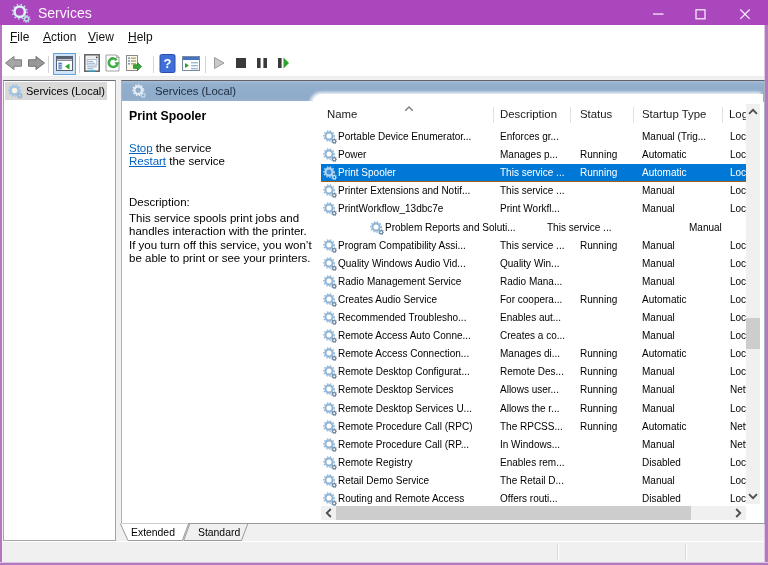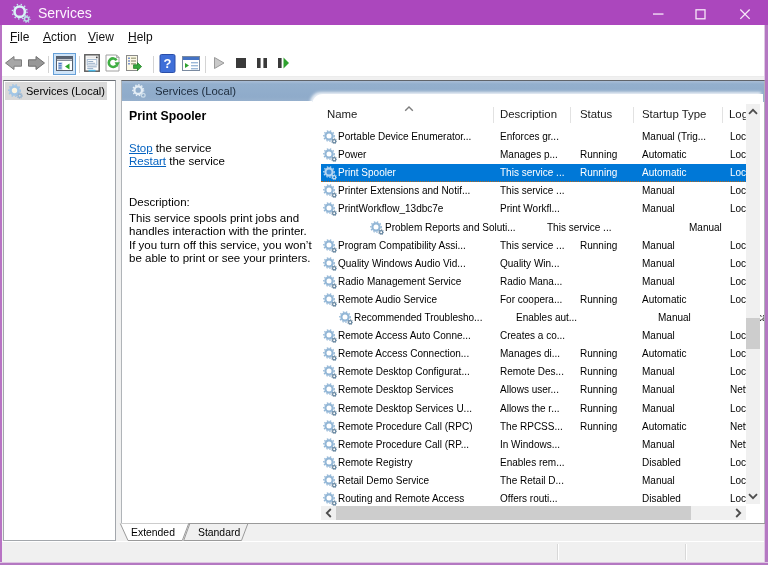--- a/index.html
+++ b/index.html
@@ -327,27 +327,27 @@
     <span class="cell c-log">Local Syste</span>
   </div>
       <div class="abs row" style="left:0px; top:209.9px; width:641px; ">
 
     <svg class="gearpos" width="14" height="14" viewBox="0 0 14 14">
   <circle cx="6" cy="6" r="3.6" fill="#ffffff" stroke="#92b6d6" stroke-width="2.2"></circle>
   <circle cx="6" cy="6" r="5.2" fill="none" stroke="#92b6d6" stroke-width="1.4" stroke-dasharray="1.4 1.7"></circle>
   <circle cx="11.2" cy="11.2" r="1.6" fill="none" stroke="#64859f" stroke-width="1.2"></circle>
   <circle cx="11.2" cy="11.2" r="2.6" fill="none" stroke="#64859f" stroke-width="0.9" stroke-dasharray="0.9 1.05"></circle>
 </svg>
-    <span class="cell c-name">Remote Audio Service</span>
+    <span class="cell c-name">Creates Audio Service</span>
     <span class="cell c-desc">For coopera...</span>
     <span class="cell c-stat">Running</span>
     <span class="cell c-start">Automatic</span>
     <span class="cell c-log">Local Syste</span>
   </div>
-      <div class="abs row" style="left:16px; top:228.0px; width:584px; ">
+      <div class="abs row" style="left:0px; top:228.0px; width:584px; ">
 
     <svg class="gearpos" width="14" height="14" viewBox="0 0 14 14">
   <circle cx="6" cy="6" r="3.6" fill="#ffffff" stroke="#92b6d6" stroke-width="2.2"></circle>
   <circle cx="6" cy="6" r="5.2" fill="none" stroke="#92b6d6" stroke-width="1.4" stroke-dasharray="1.4 1.7"></circle>
   <circle cx="11.2" cy="11.2" r="1.6" fill="none" stroke="#64859f" stroke-width="1.2"></circle>
   <circle cx="11.2" cy="11.2" r="2.6" fill="none" stroke="#64859f" stroke-width="0.9" stroke-dasharray="0.9 1.05"></circle>
 </svg>
     <span class="cell c-name">Recommended Troublesho...</span>
     <span class="cell c-desc">Enables aut...</span>
     <span class="cell c-stat"></span>

